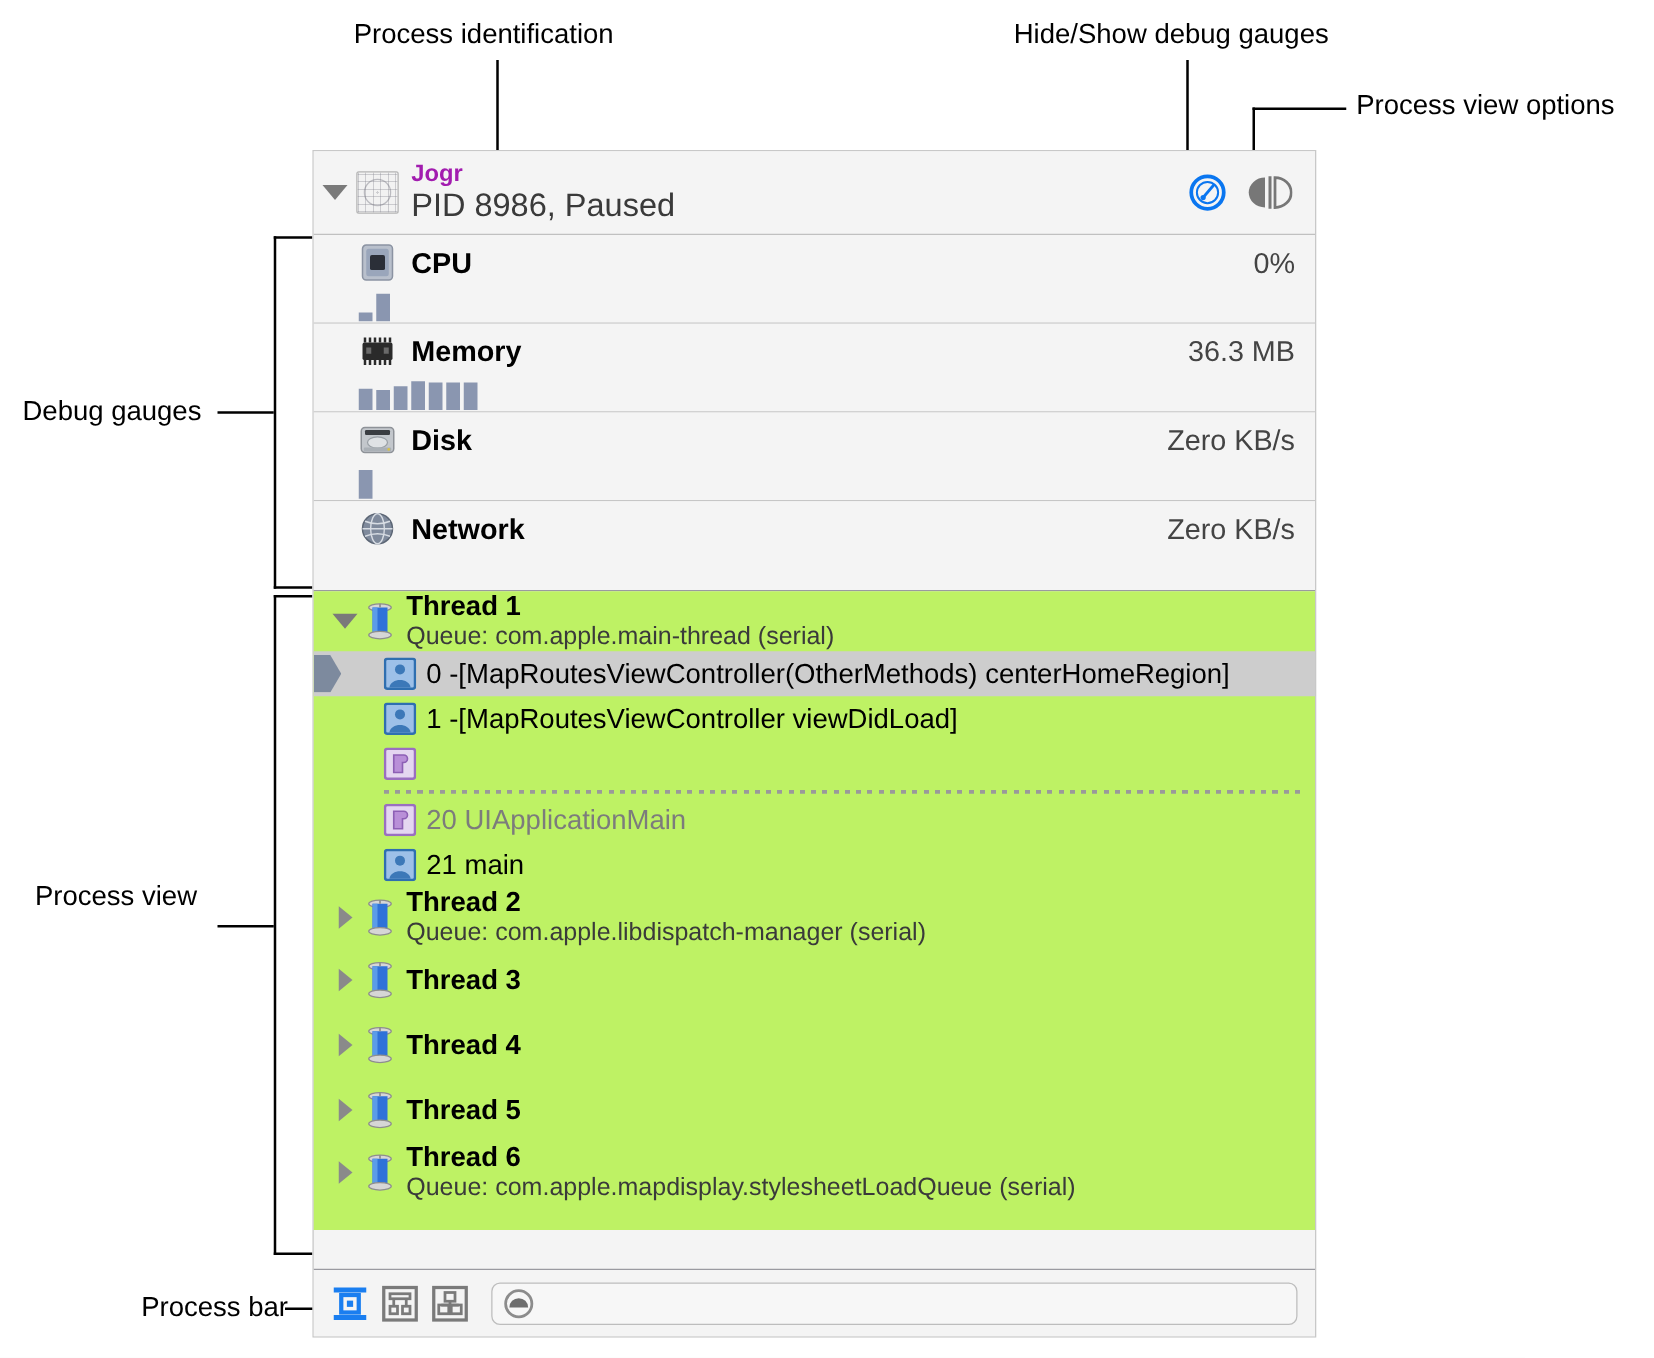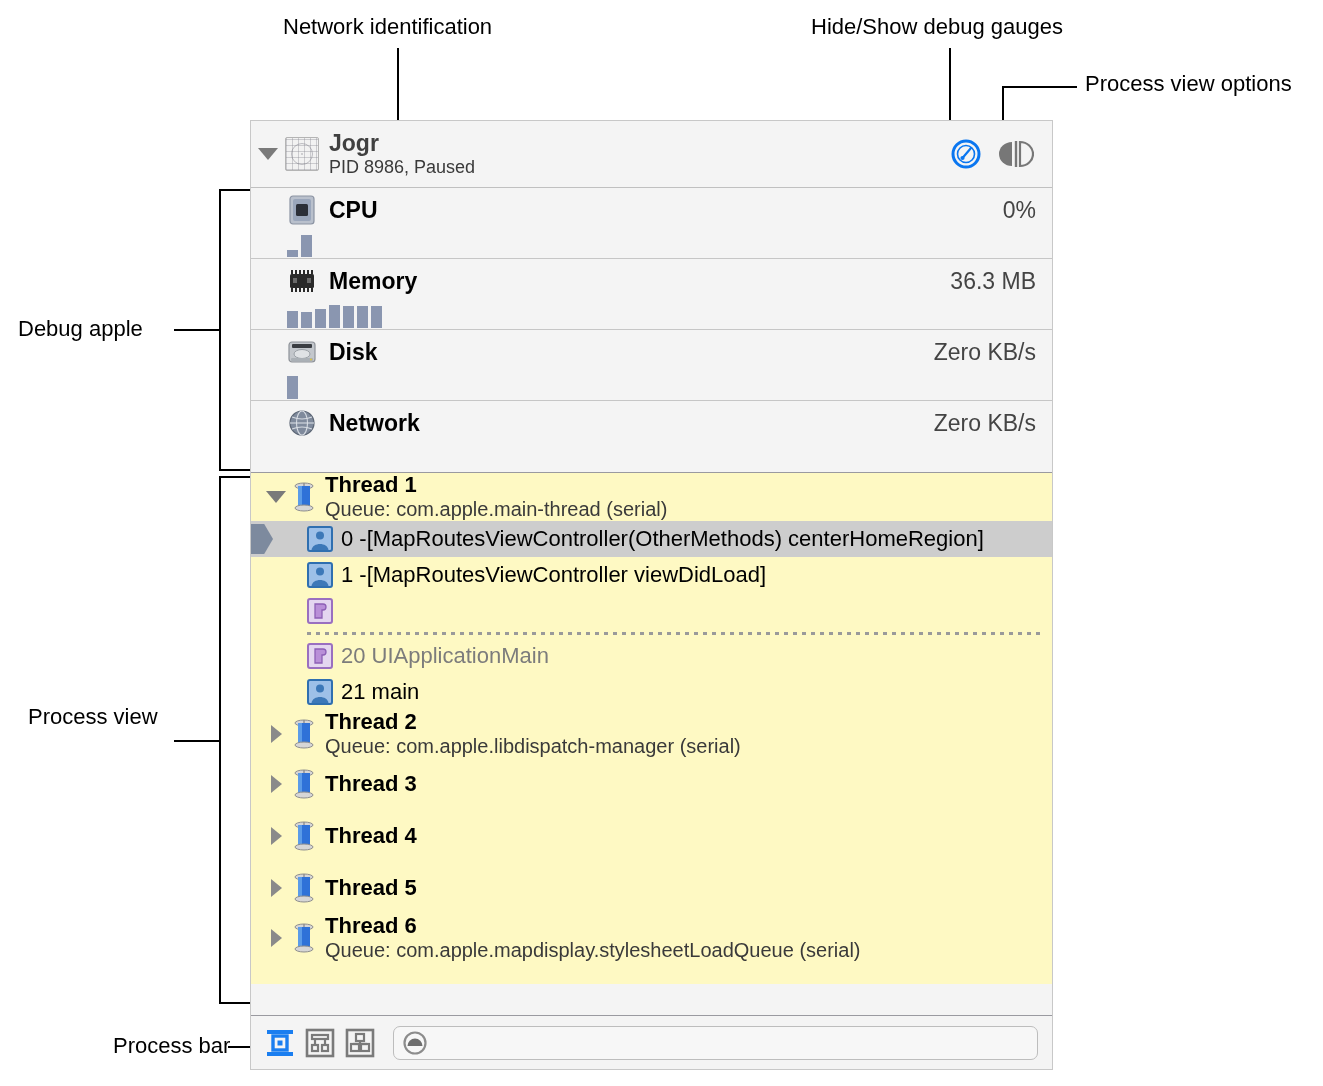--- a/index.html
+++ b/index.html
@@ -74,22 +74,22 @@
       repeating-linear-gradient(0deg, rgba(130,130,140,.35) 0 1px, transparent 1px 6px),
       repeating-linear-gradient(90deg, rgba(130,130,140,.35) 0 1px, transparent 1px 6px),
       #f2f2f2;
     position: relative; border-radius: 2px;
   }
   .app-icon::after {
     content: ""; position: absolute; left: 5px; top: 5px; right: 5px; bottom: 5px;
     border: 1px solid rgba(120,120,130,.45); border-radius: 50%;
   }
   .proc-text { display: flex; flex-direction: column; justify-content: center; }
-  .proc-name { font-size: 23px; font-weight: bold; color: #404040; line-height: 1.12; }
-  .proc-sub  { font-size: 18px; color: #3a3a3a; line-height: 1.12; }
+  .proc-name { font-size: 19px; font-weight: bold; color: #a21caf; line-height: 1.12; }
+  .proc-sub  { font-size: 26px; color: #3a3a3a; line-height: 1.12; }
   .header-btns {
     margin-left: auto; display: flex; align-items: center; gap: 16px; padding-right: 18px;
   }
   .gauge-btn { width: 32px; height: 32px; cursor: pointer; }
   .split-btn { width: 36px; height: 30px; cursor: pointer; }
 
   
   .gauges { border-bottom: 1px solid #9a9aa0; }
   .gauge-row {
     position: relative;
@@ -105,21 +105,21 @@
   .spark {
     position: absolute; left: 36px; bottom: 1px; height: 25px;
     display: flex; align-items: flex-end; gap: 3px;
   }
   .spark i { display: block; width: 11px; background: #8a96b0; }
 
   
   .threads {
     position: relative;
     height: 511px;
-    background: #fef9c3;
+    background: #bef264;
     overflow: hidden;
   }
   .thread-row { display: flex; align-items: center; height: 48px; padding-left: 10px; }
   .thread-row .disclosure { width: 30px; }
   .spool { width: 26px; height: 30px; flex: none; margin-right: 8px; }
   .thread-text { display: flex; flex-direction: column; justify-content: center; }
   .thread-name { font-size: 22px; font-weight: bold; color: #000; line-height: 1.12; }
   .thread-queue { font-size: 20px; color: #3a3a3a; line-height: 1.12; }
   .thread-row.one-line { height: 52px; }
 
@@ -162,31 +162,31 @@
     flex: 1; border: none; outline: none; background: transparent;
     font-family: "Liberation Sans", sans-serif; font-size: 19px; color: #333;
     padding-left: 6px;
   }
 </style>
 </head>
 <body>
 
 <div id="root">
 
-  <div class="callout" style="left:283px; top:16px;">Network identification</div>
+  <div class="callout" style="left:283px; top:16px;">Process identification</div>
   <div class="leader v" style="left:397px; top:48px; height:74px;"></div>
 
   <div class="callout" style="left:811px; top:16px;">Hide/Show debug gauges</div>
   <div class="leader v" style="left:949px; top:48px; height:92px;"></div>
 
   <div class="callout" style="left:1085px; top:73px;">Process view options</div>
   <div class="leader h" style="left:1002px; top:86px; width:75px;"></div>
   <div class="leader v" style="left:1002px; top:86px; height:54px;"></div>
 
-  <div class="callout" style="left:18px; top:318px;">Debug apple</div>
+  <div class="callout" style="left:18px; top:318px;">Debug gauges</div>
   <div class="bracket" style="left:219px; top:189px; width:31px; height:282px;">
     <div class="spine"></div>
     <div class="arm top" style="width:31px;"></div>
     <div class="arm bot" style="width:31px;"></div>
     <div class="stem" style="left:-45px; top:140px; width:45px;"></div>
   </div>
 
   <div class="callout" style="left:28px; top:706px;">Process view</div>
   <div class="bracket" style="left:219px; top:476px; width:31px; height:528px;">
     <div class="spine"></div>

